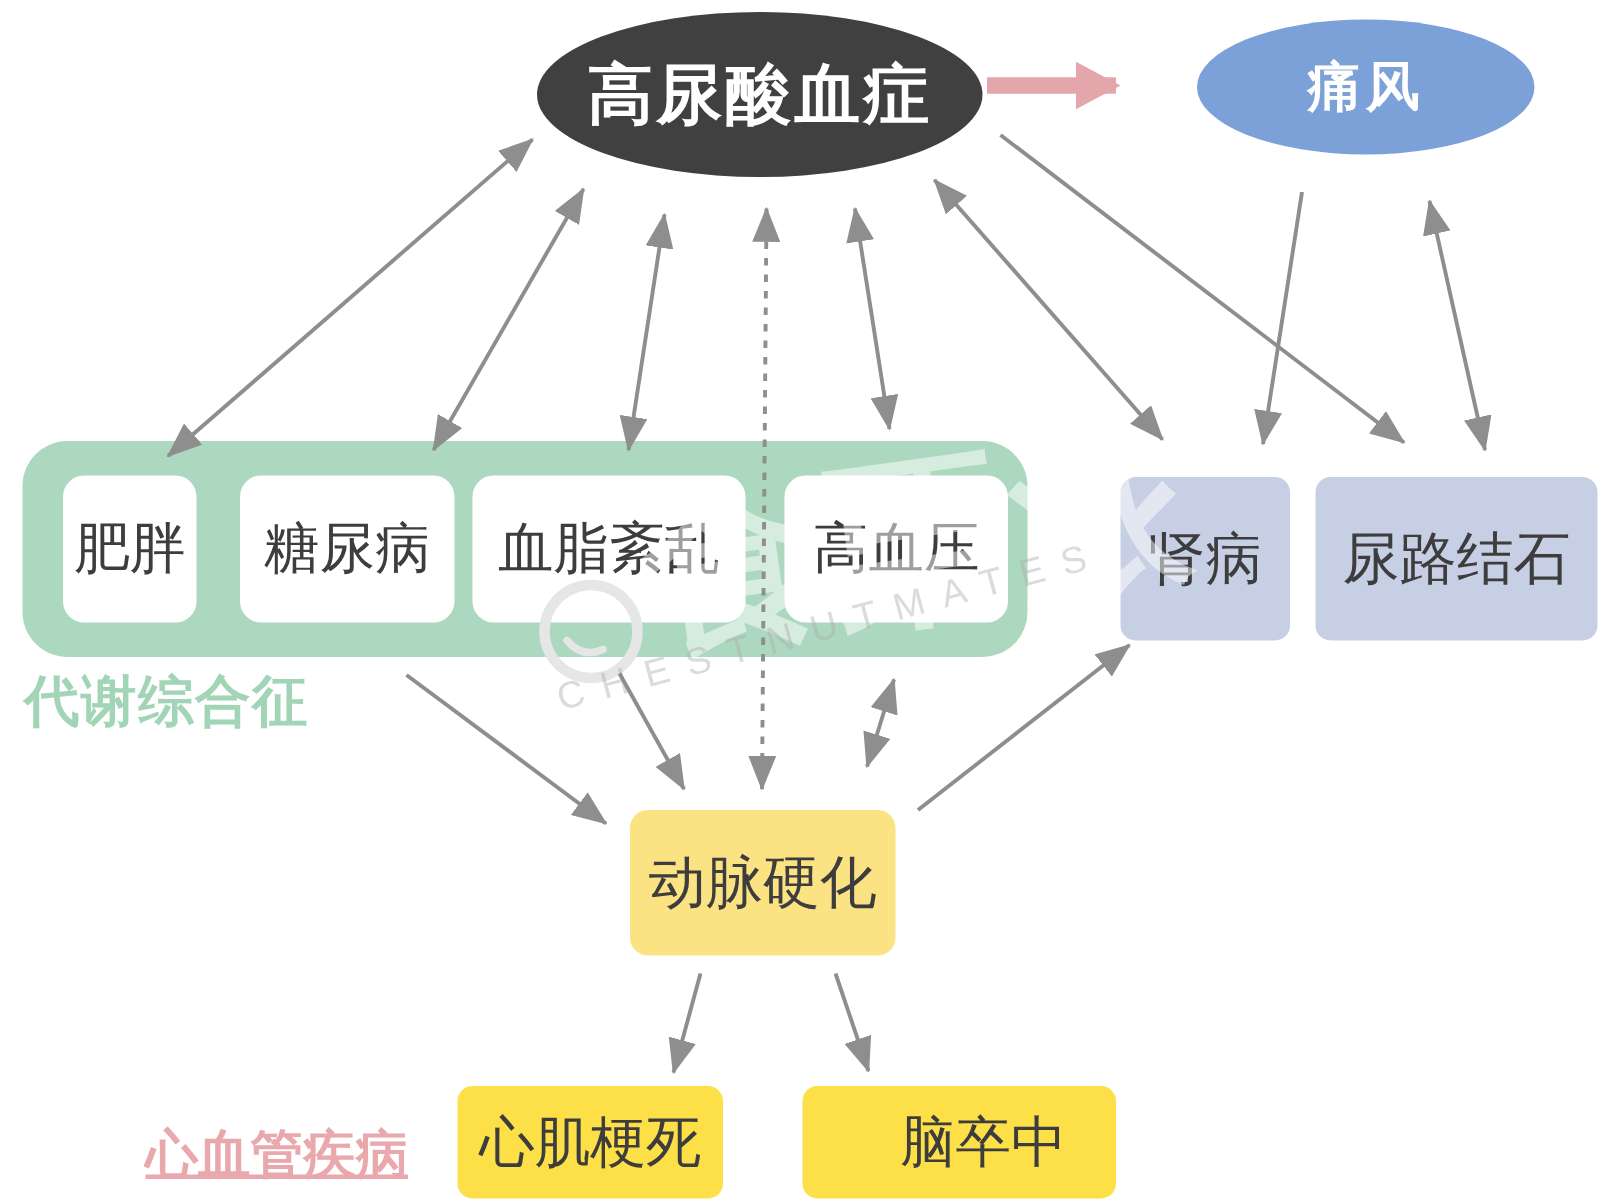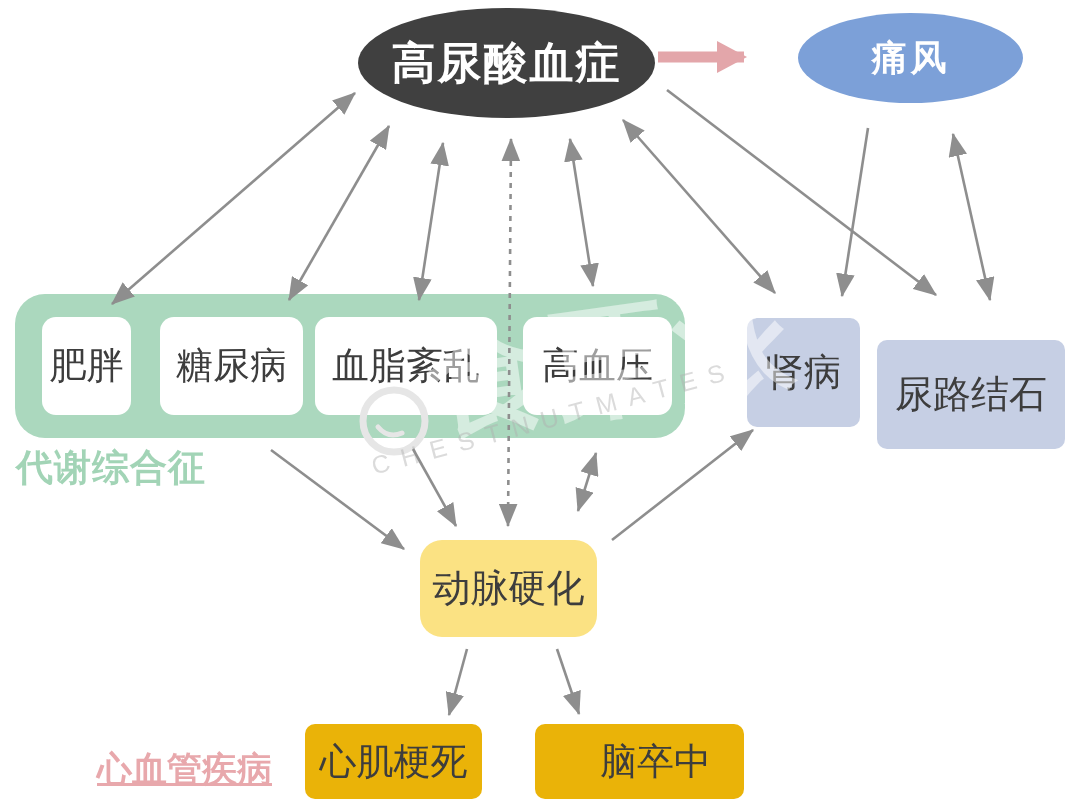--- a/index.html
+++ b/index.html
@@ -19,28 +19,28 @@
   .mbox0{left:42px;width:89px;}
   .mbox1{left:160px;width:143px;}
   .mbox2{left:315px;width:182px;}
   .mbox3{left:523px;width:149px;}
   .lbl-metabolic{position:absolute;left:16px;top:443px;font-size:37px;font-weight:bold;color:#A2D4B6;z-index:3;letter-spacing:1px;}
 
   
   .bluebox{position:absolute;top:318px;height:109px;background:#C6CFE4;border-radius:10px;display:flex;align-items:center;justify-content:center;
            font-size:38px;color:#3D3D3D;z-index:3;}
   .bb-kidney{left:747px;width:113px;}
-  .bb-stones{left:877px;width:188px;margin-top:22px;}
+  .bb-stones{left:877px;width:188px;}
 
   
-  .yellowbox{position:absolute;left:420px;top:540px;width:177px;height:97px;background:#FBE283;border-radius:22px;
+  .yellowbox{position:absolute;left:420px;top:540px;width:177px;height:97px;background:#FBE283;border-radius:12px;
              display:flex;align-items:center;justify-content:center;font-size:38px;color:#3D3D3D;z-index:3;}
 
   
-  .pinkbox{position:absolute;top:724px;height:75px;background:#eab308;border-radius:10px;display:flex;align-items:center;justify-content:center;
+  .pinkbox{position:absolute;top:724px;height:75px;background:#fde047;border-radius:10px;display:flex;align-items:center;justify-content:center;
            font-size:37px;color:#3D3D3D;z-index:3;}
   .pb-mi{left:305px;width:177px;}
   .pb-stroke{left:535px;width:177px;padding-left:32px;}
   .lbl-cardio{position:absolute;left:97px;top:746px;font-size:35px;font-weight:bold;color:#E8A8AC;z-index:3;text-decoration:underline;}
 
   
   .wm{position:absolute;z-index:6;pointer-events:none;}
   .wm-logo-circle{left:356px;top:383px;width:76px;height:76px;}
   .wm-cjk{left:428px;top:282px;font-size:118px;font-weight:bold;color:rgba(255,255,255,0.5);letter-spacing:6px;transform:rotate(-8deg);white-space:nowrap;}
   .wm-brand{left:372px;top:452px;font-size:25px;color:rgba(175,175,175,0.45);letter-spacing:12px;transform:rotate(-15deg);transform-origin:left center;white-space:nowrap;}

